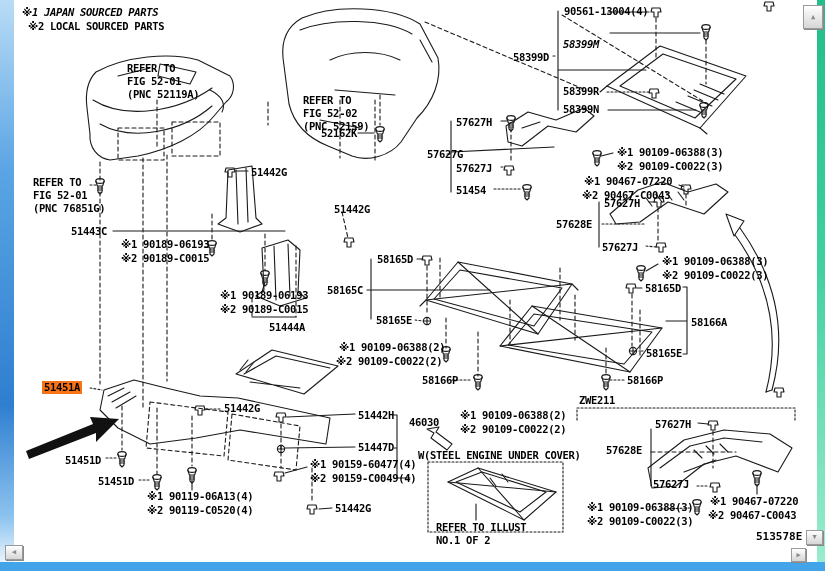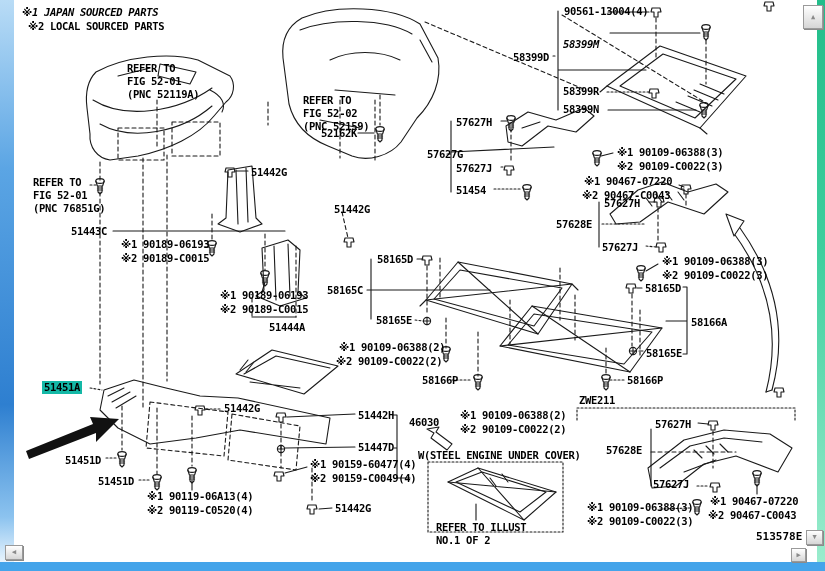--- a/index.html
+++ b/index.html
@@ -264,21 +264,21 @@
     <div class="lbl screw" style="left: 121px; top: 238px;">※1 90189-06193</div>
     <div class="lbl screw" style="left: 121px; top: 252px;">※2 90189-C0015</div>
     <div class="lbl part" style="left: 251px; top: 166px;">51442G</div>
     <div class="lbl part" style="left: 334px; top: 203px;">51442G</div>
     <div class="lbl screw" style="left: 220px; top: 289px;">※1 90189-06193</div>
     <div class="lbl screw" style="left: 220px; top: 303px;">※2 90189-C0015</div>
     <div class="lbl part" style="left: 269px; top: 321px;">51444A</div>
     <div class="lbl screw" style="left: 339px; top: 341px;">※1 90109-06388(2)</div>
     <div class="lbl screw" style="left: 336px; top: 355px;">※2 90109-C0022(2)</div>
     <div class="lbl part" style="left: 422px; top: 374px;">58166P</div>
-    <div class="lbl hl" style="left: 44px; top: 381px; background: #14b8a6;">51451A</div>
+    <div class="lbl hl" style="left: 44px; top: 381px; background: #f97316;">51451A</div>
     <div class="lbl part" style="left: 224px; top: 402px;">51442G</div>
     <div class="lbl part" style="left: 358px; top: 409px;">51442H</div>
     <div class="lbl part" style="left: 358px; top: 441px;">51447D</div>
     <div class="lbl screw" style="left: 310px; top: 458px;">※1 90159-60477(4)</div>
     <div class="lbl screw" style="left: 310px; top: 472px;">※2 90159-C0049(4)</div>
     <div class="lbl part" style="left: 65px; top: 454px;">51451D</div>
     <div class="lbl part" style="left: 98px; top: 475px;">51451D</div>
     <div class="lbl screw" style="left: 147px; top: 490px;">※1 90119-06A13(4)</div>
     <div class="lbl screw" style="left: 147px; top: 504px;">※2 90119-C0520(4)</div>
     <div class="lbl part" style="left: 335px; top: 502px;">51442G</div>

